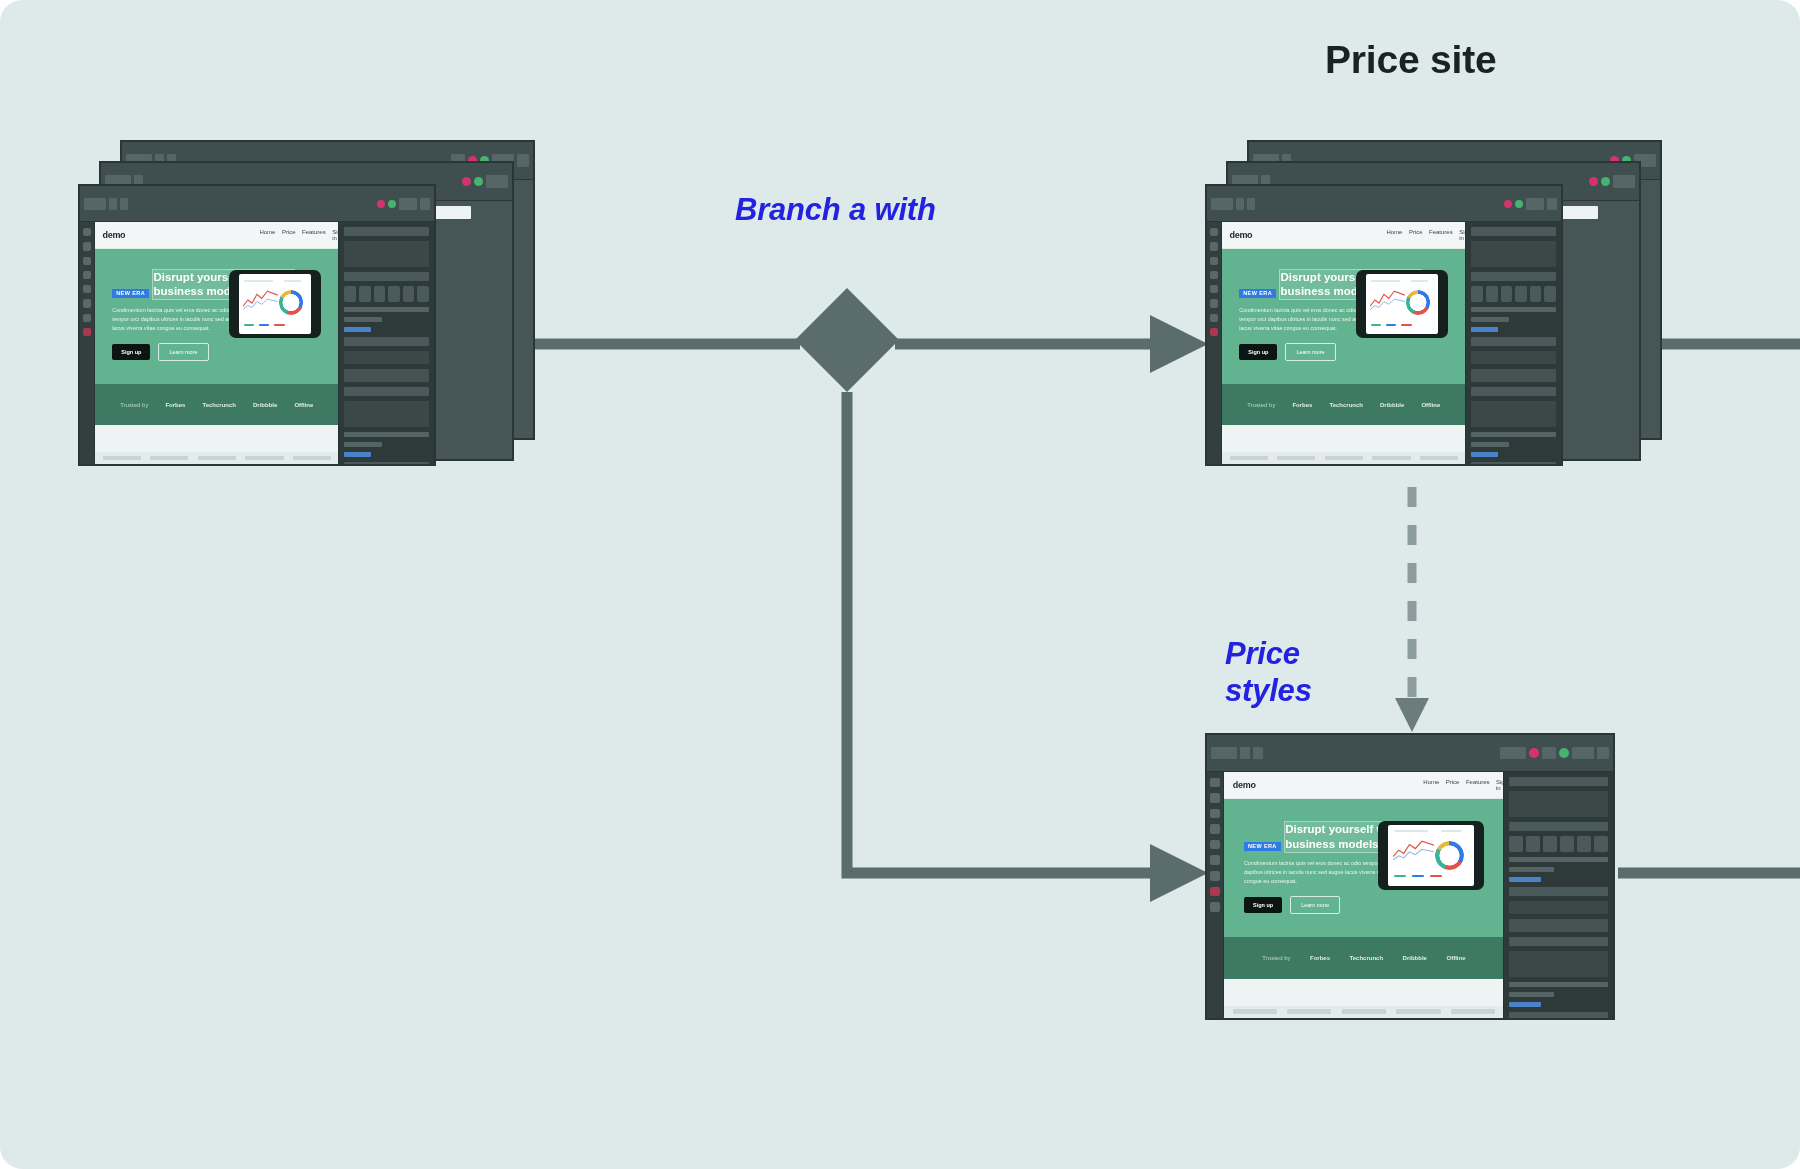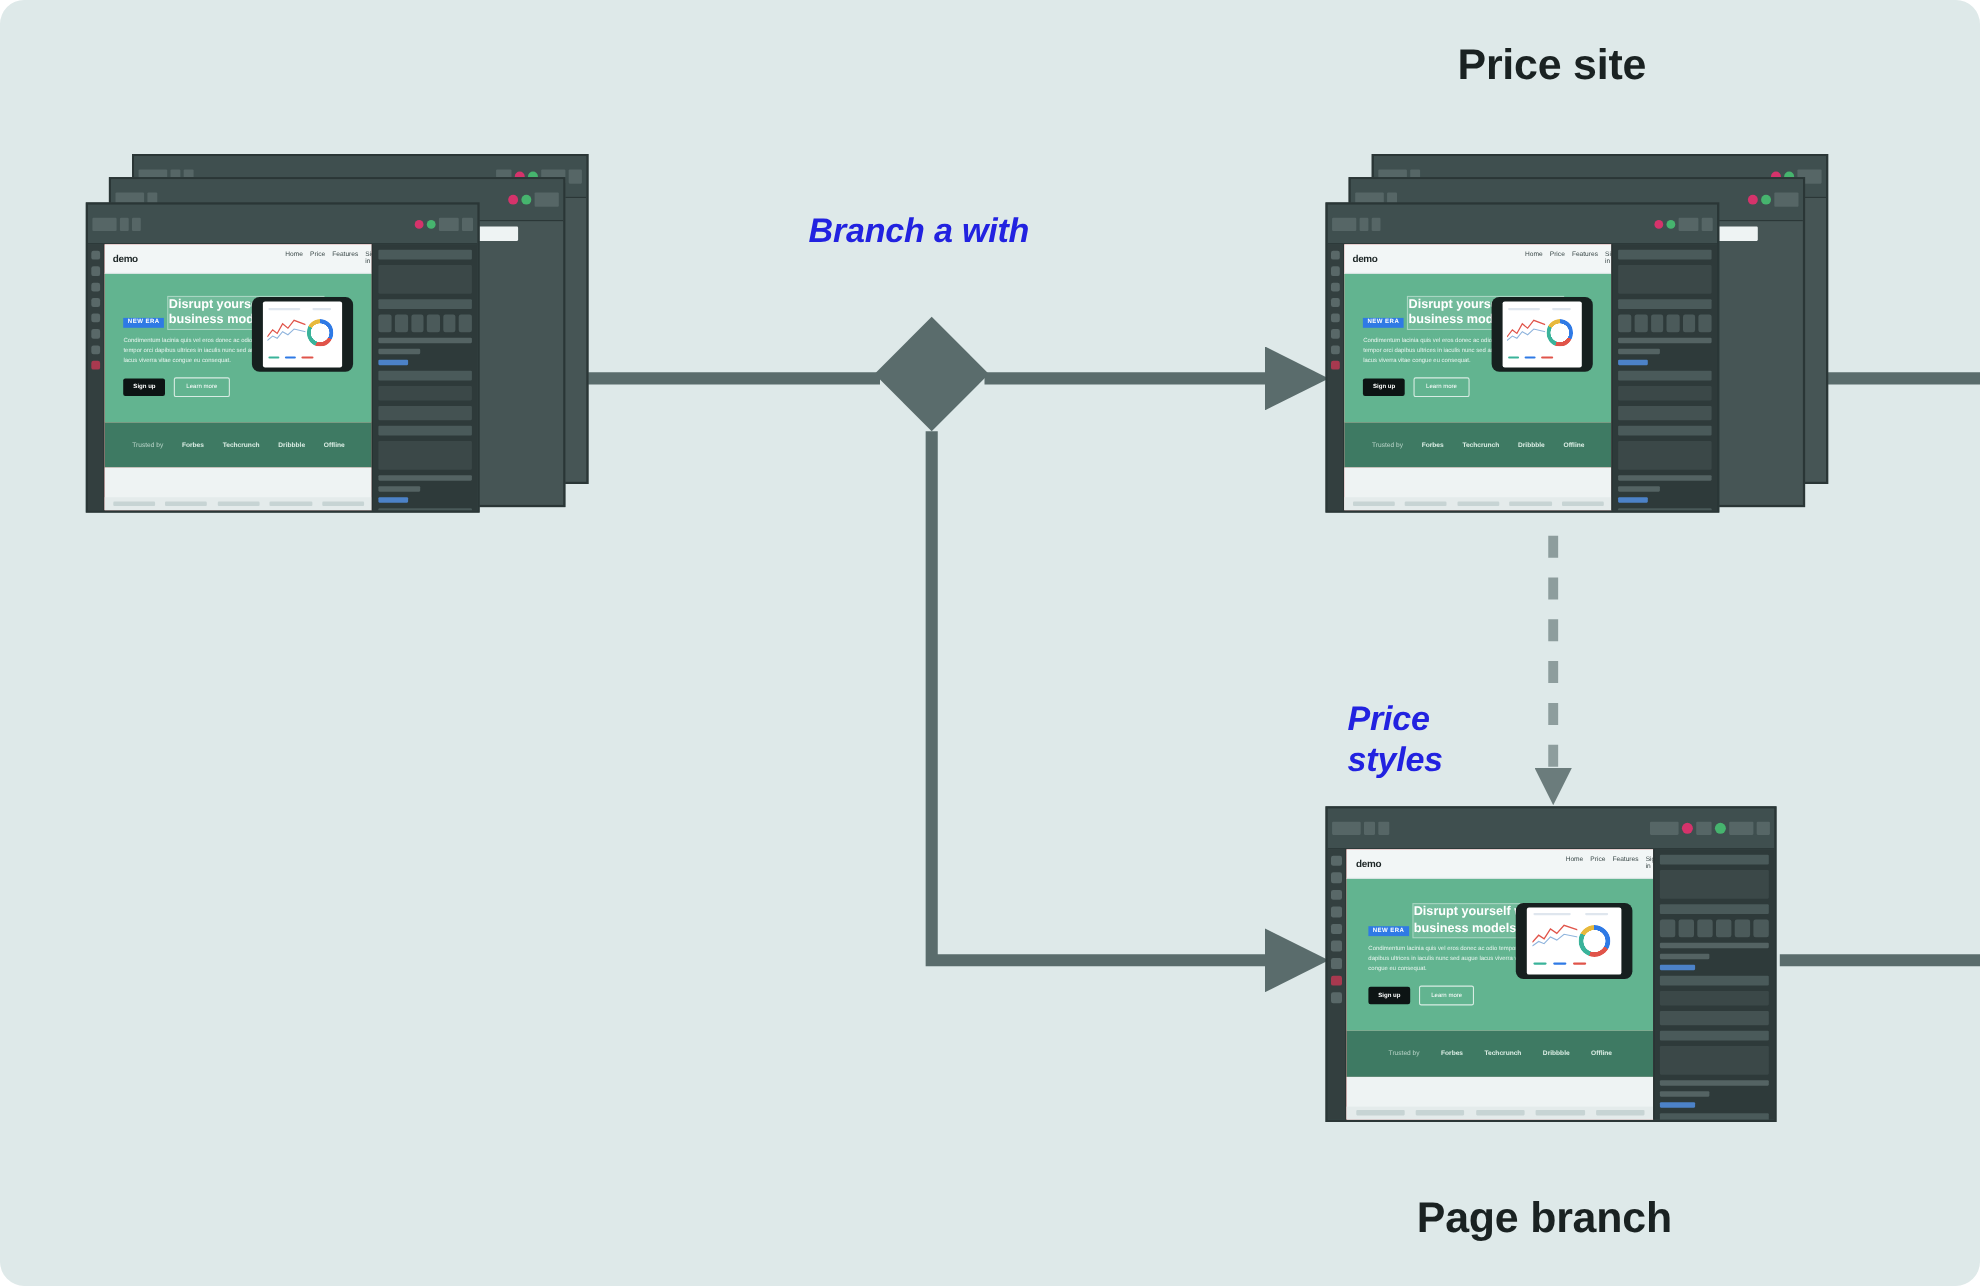--- a/index.html
+++ b/index.html
@@ -376,21 +376,20 @@
 
     <line x1="1618" y1="873" x2="1800" y2="873" stroke="#5a6c6c" stroke-width="11"></line>
 
     <line x1="1412" y1="487" x2="1412" y2="700" stroke="#8d9d9d" stroke-width="9" stroke-dasharray="20 18" marker-end="url(#arrowDash)"></line>
 
     <polygon points="847,288 899,340 847,392 795,340" fill="#5a6c6c"></polygon>
   </svg>
 
   <div class="label label-dark" id="label-main-site">Price site</div>
 
-  <div class="label label-dark" id="label-page-branch">Page branch</div>
 
   <div class="label label-blue" id="label-branch-page">Branch a with</div>
 
   <div class="label label-blue" id="label-update-styles">Price
 styles</div>
 
   <div class="stack" style="left:78px; top:140px; width:470px; height:350px;">
 
     <div class="win win-back" style="left:42px; top:0;  width:415px; height:300px;">
       <div class="toolbar">

